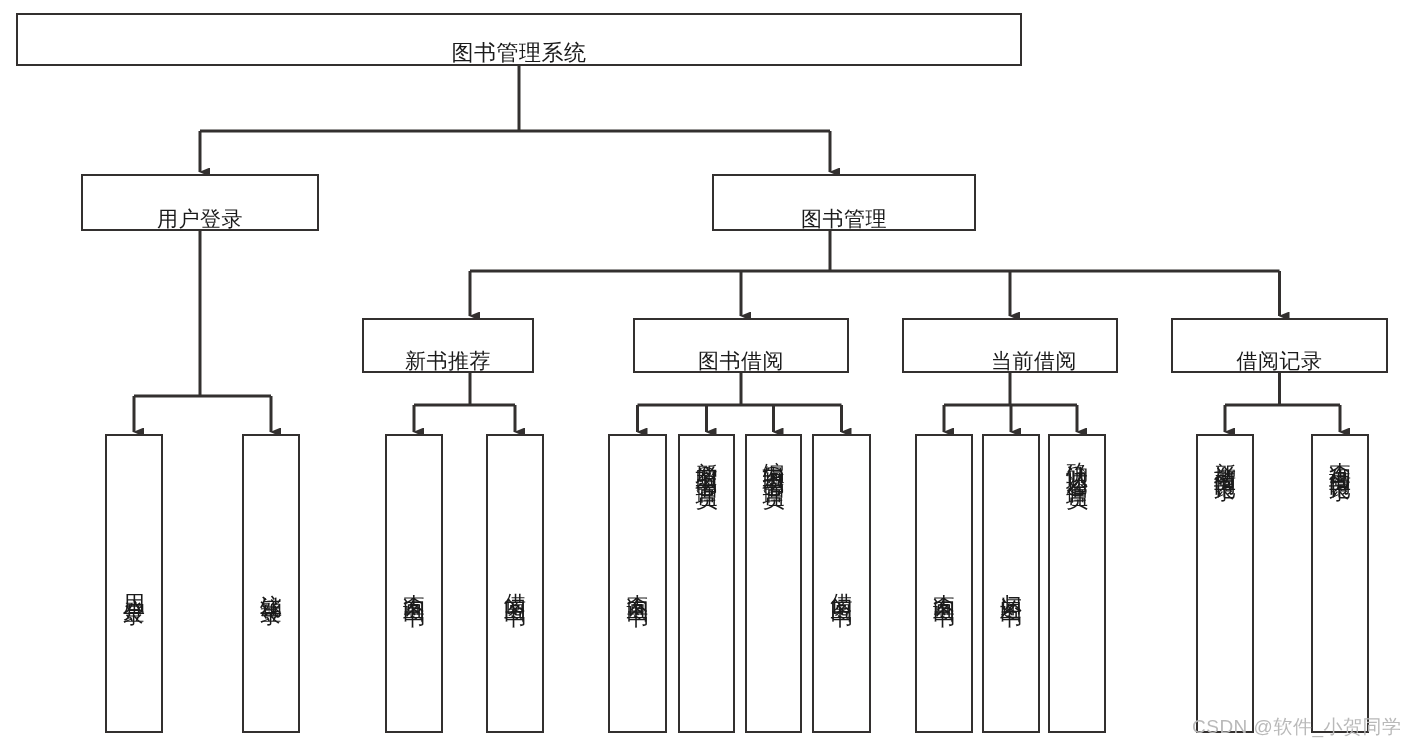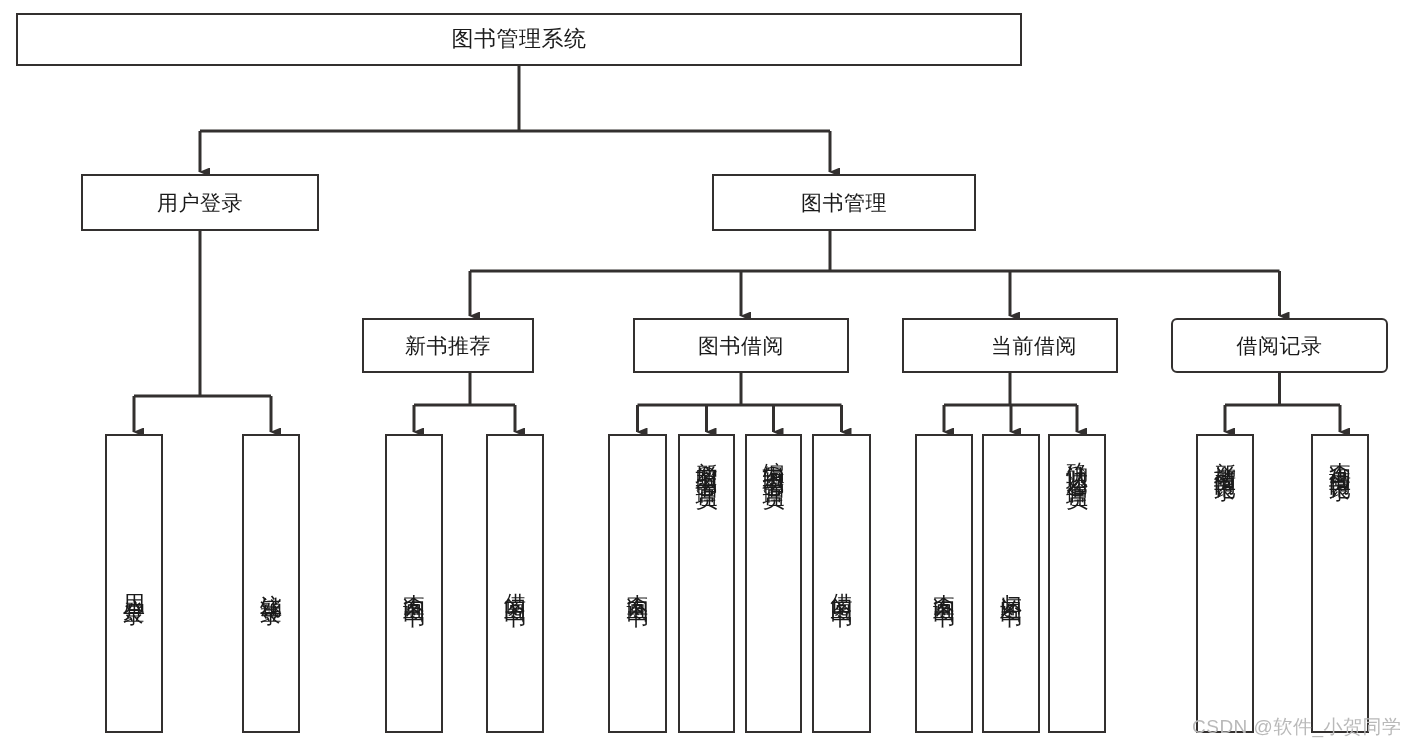--- a/index.html
+++ b/index.html
@@ -23,21 +23,21 @@
     top: 0;
     width: 1405px;
     height: 747px;
   }
   .node {
     position: absolute;
     box-sizing: border-box;
     background: #ffffff;
     border: 2px solid #33302f;
     display: flex;
-    align-items: center;
+    align-items: flex-end;
     justify-content: center;
     color: #1a1a1a;
   }
   .node .label {
     display: block;
     text-align: center;
     line-height: 1.02;
     letter-spacing: 0.5px;
   }
   .node.horizontal .label {
@@ -130,21 +130,21 @@
       </div>
       <div class="node horizontal" id="node_newbook" style="left: 362px; top: 318px; width: 172px; height: 55px;">
         <span class="label">新书推荐</span>
       </div>
       <div class="node horizontal" id="node_borrow" style="left: 633px; top: 318px; width: 216px; height: 55px;">
         <span class="label">图书借阅</span>
       </div>
       <div class="node horizontal" id="node_current" style="left: 902px; top: 318px; width: 216px; height: 55px; padding-left: 48px;">
         <span class="label">当前借阅</span>
       </div>
-      <div class="node horizontal" id="node_record" style="left: 1171px; top: 318px; width: 217px; height: 55px; border-radius: 6px;">
+      <div class="node horizontal" id="node_record" style="left: 1171px; top: 318px; width: 217px; height: 55px;">
         <span class="label">借阅记录</span>
       </div>
       <div class="node vertical mid" id="node_login-1" style="left: 105px; top: 434px; width: 58px; height: 299px;">
         <span class="label">用户登录</span>
       </div>
       <div class="node vertical mid" id="node_login-2" style="left: 242px; top: 434px; width: 58px; height: 299px;">
         <span class="label">注销登录</span>
       </div>
       <div class="node vertical mid" id="node_newbook-1" style="left: 385px; top: 434px; width: 58px; height: 299px;">
         <span class="label">查询图书</span>

